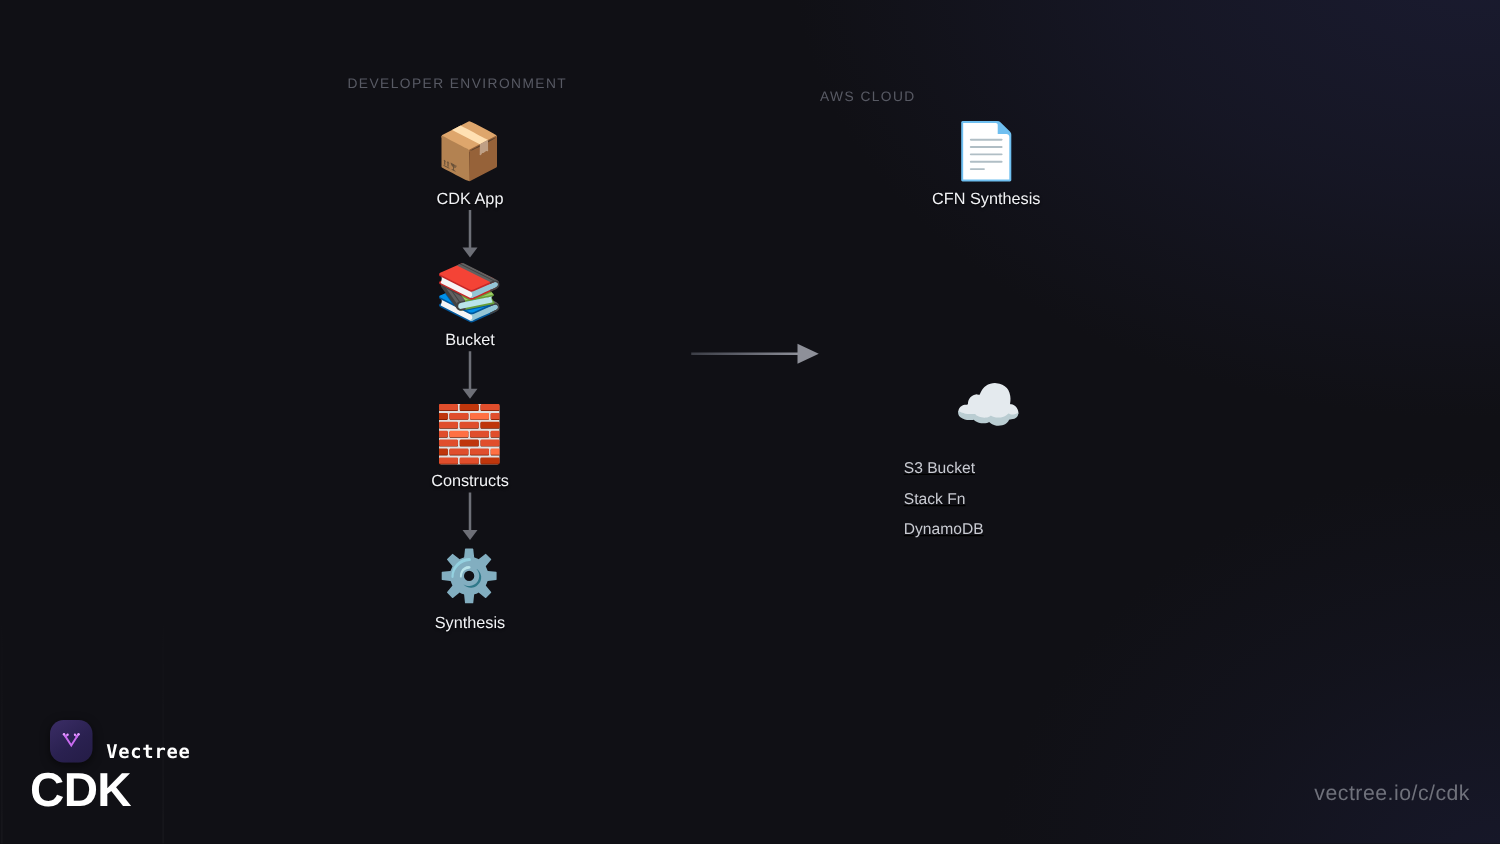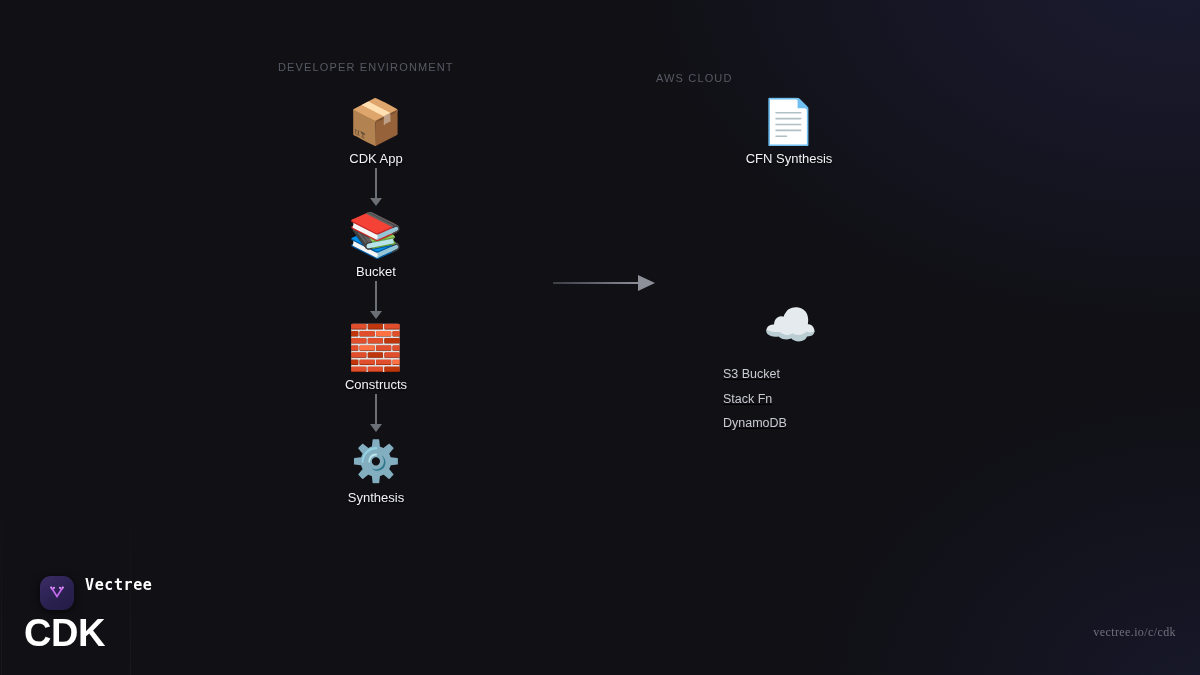--- a/index.html
+++ b/index.html
@@ -127,21 +127,21 @@
     color: #c9cbd2;
     line-height: 1;
     margin-bottom: 12px;
     white-space: nowrap;
   }
 
   
   .brand {
     position: absolute;
     display: flex;
-    align-items: flex-start;
+    align-items: flex-end;
     gap: 11px;
     padding-left: 16px;
   }
   .brand-badge {
     width: 34px;
     height: 34px;
     border-radius: 11px;
     background: linear-gradient(145deg, #3b2d66 0%, #2a2150 55%, #241c46 100%);
     display: flex;
     align-items: center;
@@ -158,22 +158,22 @@
   .page-title {
     position: absolute;
     font-size: 38px;
     font-weight: bold;
     color: #ffffff;
     letter-spacing: -0.5px;
     line-height: 1;
   }
   .url {
     position: absolute;
-    font-family: Liberation Serif, serif;
-    font-size: 12px;
+    font-family: Liberation Sans, sans-serif;
+    font-size: 17px;
     color: #6f717b;
     letter-spacing: 0.4px;
     white-space: nowrap;
   }
 </style>
 </head>
 <body>
 
 <div id="stage">
 

